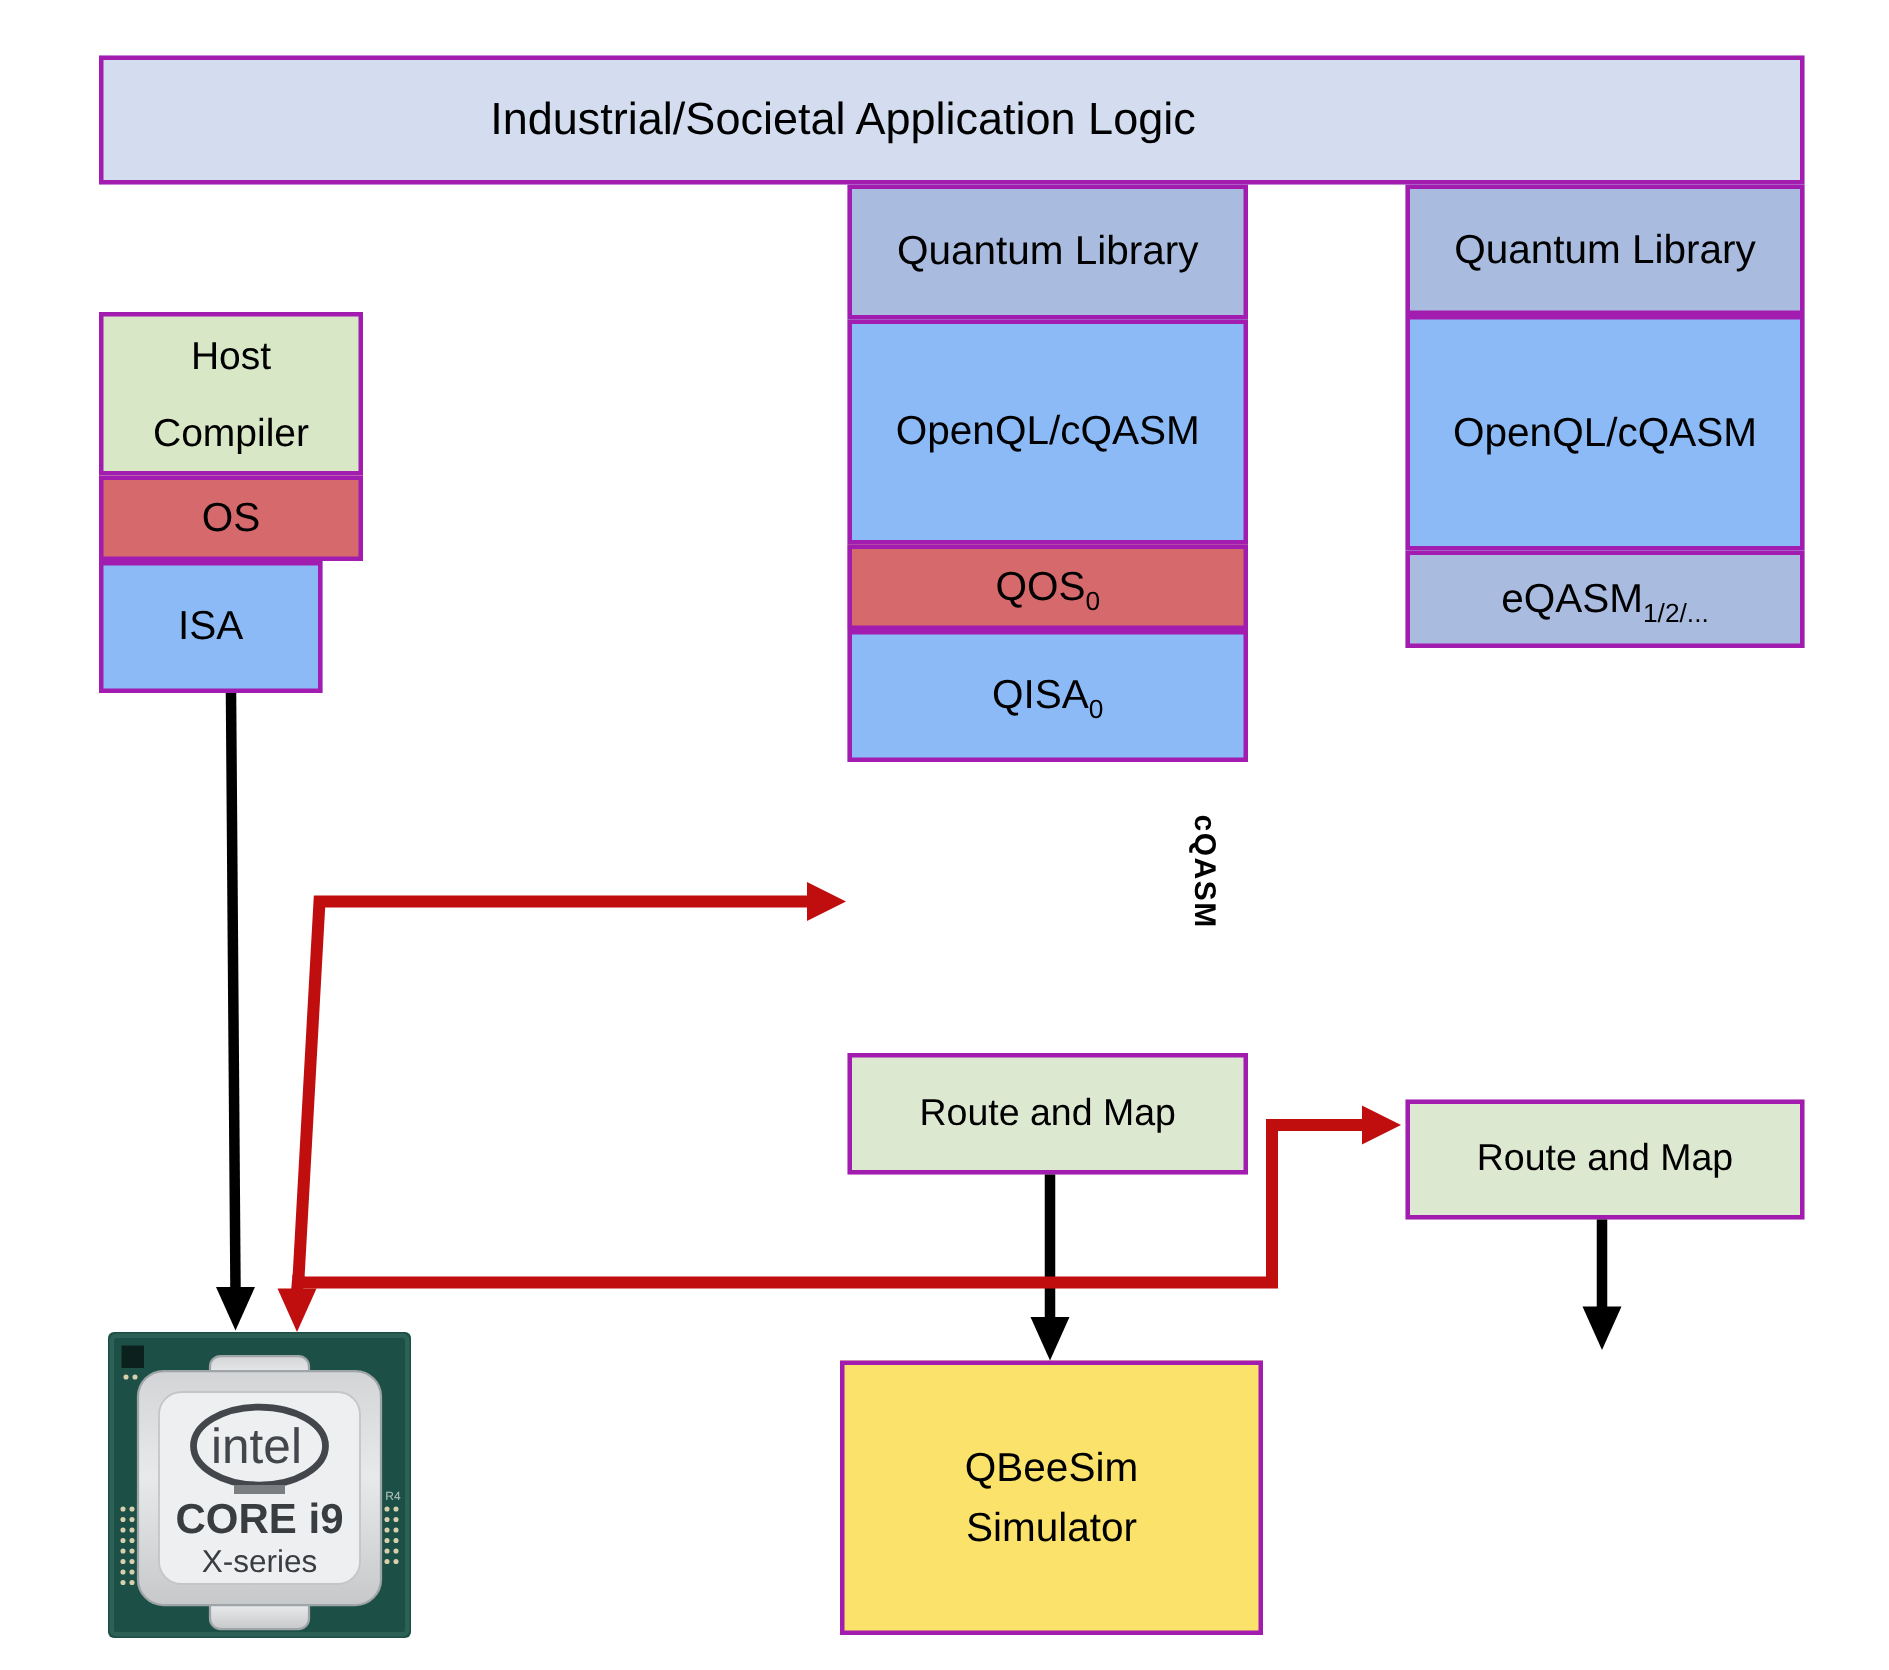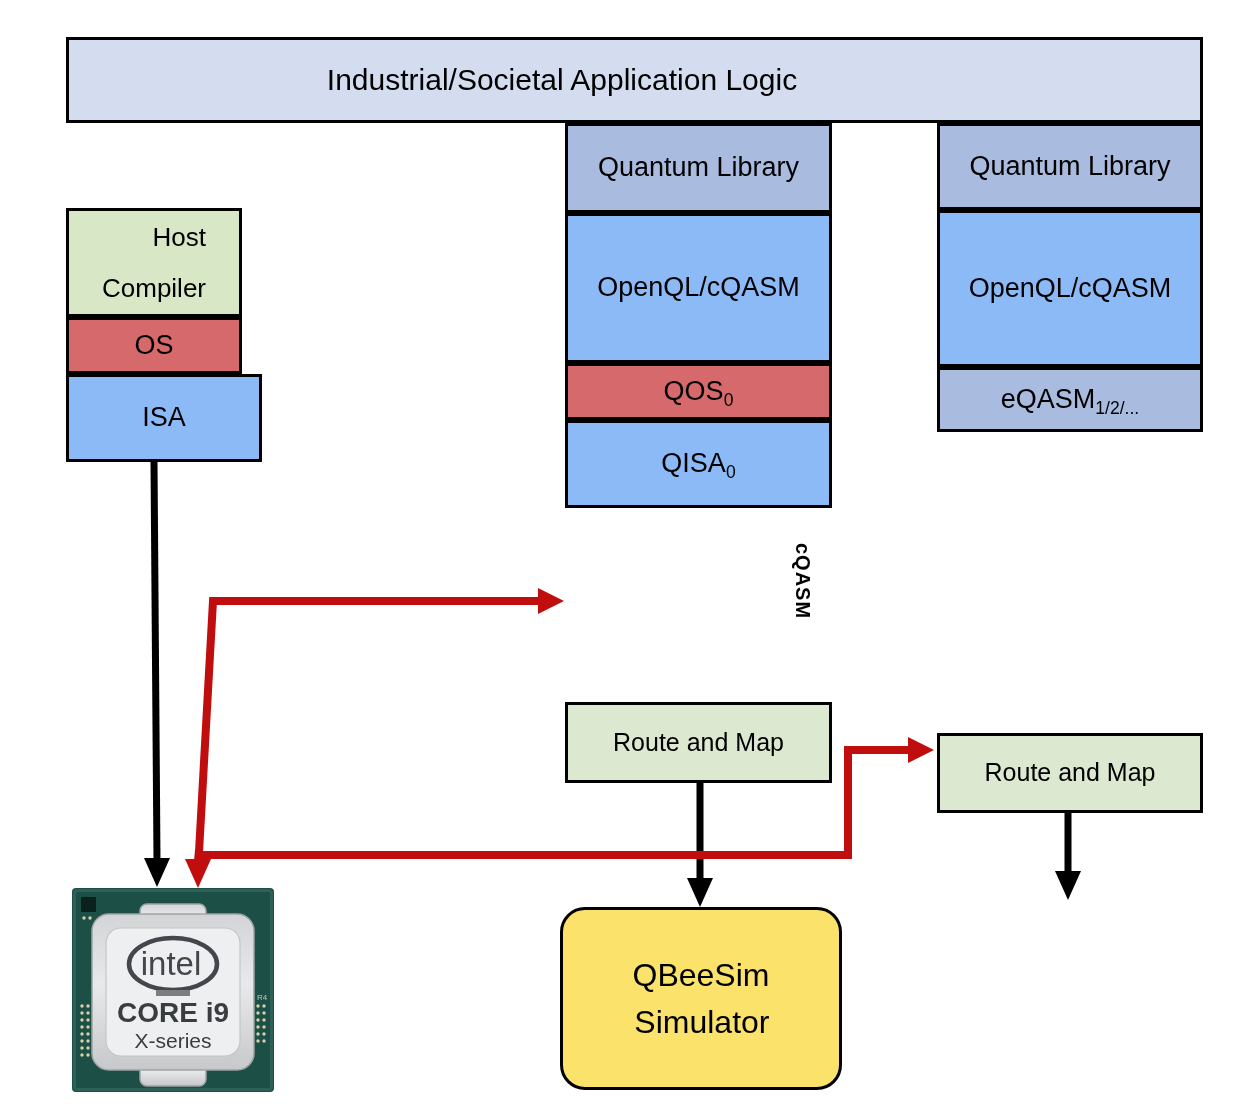--- a/index.html
+++ b/index.html
@@ -6,66 +6,66 @@
   .canvas{
     position:relative;
     width:1259px;height:1113px;
     background:#ffffff;
     font-family:"Liberation Sans", sans-serif;
     color:#000;
     overflow:hidden;
   }
   .box{
     position:absolute;
-    border:3px solid #000000;
+    border:3px solid #a21caf;
     box-sizing:border-box;
     display:flex;
     align-items:center;
     justify-content:center;
-    text-align:right;
+    text-align:center;
     font-size:27px;
     line-height:1.25;
   }
   .box sub{font-size:0.65em;line-height:0;}
   .fill-banner{background:var(--banner-fill,#d3ddef);}
   .fill-slate{background:var(--slate-fill,#a9bcdf);}
   .fill-green{background:var(--green-fill,#d8e7c6);}
   .fill-red{background:var(--red-fill,#d6696c);}
   .fill-blue{background:var(--blue-fill,#8bbaf7);}
   .fill-pale{background:var(--pale-fill,#eaf0e5);}
   .fill-route{background:var(--route-fill,#dde8d1);}
   .fill-yellow{background:var(--yellow-fill,#fae26b);}
 
   .banner{left:66px;top:37px;width:1137px;height:86px;font-size:30px;padding-right:145px;}
 
   
   .b-library{left:66px;top:123px;width:176px;height:85px;}
   .b-host{left:66px;top:208px;width:176px;height:109px;line-height:1.95;font-size:26px;}
   .b-os{left:66px;top:317px;width:176px;height:57px;}
-  .b-isa{left:66px;top:374px;width:196px;height:88px;}
+  .b-isa{left:66px;top:374px;width:149px;height:88px;}
 
   
   .b-mql{left:565px;top:123px;width:267px;height:90px;}
   .b-mopenql{left:565px;top:213px;width:267px;height:150px;}
   .b-mqos{left:565px;top:363px;width:267px;height:57px;}
   .b-mqisa{left:565px;top:420px;width:267px;height:88px;}
   .b-mmicro{left:565px;top:508px;width:267px;height:194px;font-size:28px;}
   .b-mroute{left:565px;top:702px;width:267px;height:81px;font-size:25px;}
 
   
   .b-rql{left:937px;top:123px;width:266px;height:87px;}
   .b-ropenql{left:937px;top:210px;width:266px;height:157px;}
   .b-reqasm{left:937px;top:367px;width:266px;height:65px;}
   .b-rqos{left:937px;top:432px;width:266px;height:58px;}
   .b-rqisa{left:937px;top:490px;width:266px;height:60px;}
   .b-rmicro{left:937px;top:550px;width:266px;height:183px;font-size:24px;line-height:1.4;}
   .b-rroute{left:937px;top:733px;width:266px;height:80px;font-size:25px;}
 
   
-  .b-sim{left:560px;top:907px;width:282px;height:183px;font-size:32px;line-height:1.45;border-radius:25px;}
+  .b-sim{left:560px;top:907px;width:282px;height:183px;font-size:27px;line-height:1.45;}
   .b-qubits{left:938px;top:903px;width:265px;height:184px;font-size:25px;line-height:1.4;}
 
   .vtext{
     position:absolute;left:789px;top:538px;height:86px;width:26px;
     writing-mode:vertical-rl;
     font-weight:bold;font-size:20px;letter-spacing:1px;
     display:flex;align-items:center;justify-content:center;
   }
 
   .overlay{position:absolute;left:0;top:0;z-index:6;pointer-events:none;}

